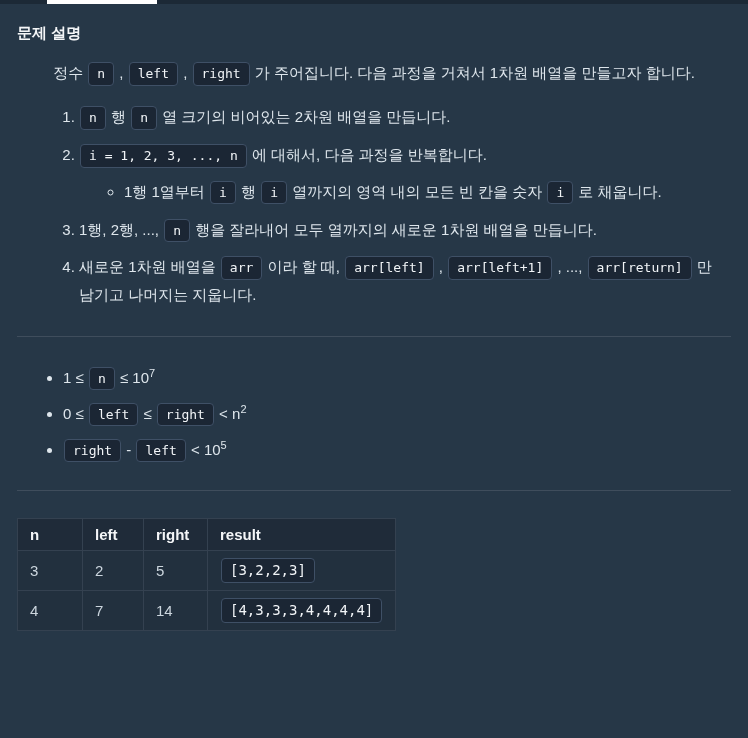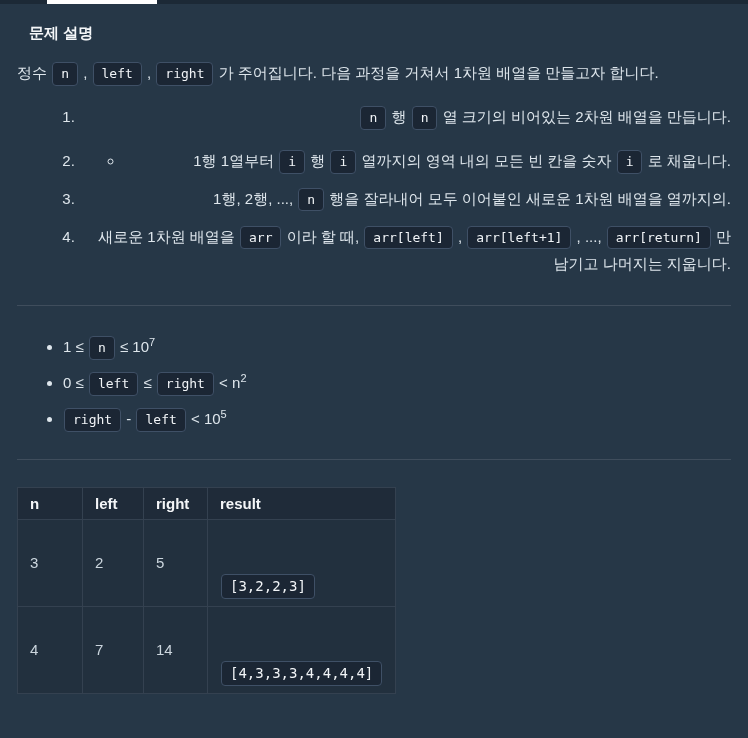--- a/index.html
+++ b/index.html
@@ -15,28 +15,28 @@
     width:748px;height:738px;overflow:hidden;
     background:var(--page-bg,#263747);
     color:var(--text,#dee6ec);
     font-family:"Liberation Sans",sans-serif;
     font-size:15px;
   }
   .topbar{position:relative;height:4px;background:var(--topbar-bg,#1c2936);}
   .tab-indicator{position:absolute;left:47px;top:0;width:110px;height:4px;background:var(--tab-indicator,#fff);}
   .content{padding:17px 17px 0 17px;}
   h5{
-    margin:4px 0 20px 12px;font-size:15px;line-height:1;
+    margin:4px 0 20px 0;font-size:15px;line-height:1;
     color:var(--heading,#f4f6f8);font-weight:bold;
   }
-  p.body-text{margin:0 0 12px 0;line-height:1.75;}
+  p.body-text{margin:0 0 12px 0;line-height:1.75;text-align:center;}
   p.outro{margin:14px 0 0 0;line-height:1.85;}
   ol.steps{margin:17px 0 0 0;padding:0 0 0 62px;}
-  ol.steps>li{margin:0 0 10px 0;line-height:1.85;text-align:right;}
-  ul.sub{list-style-type:circle;margin:16px 0 0 0;padding:0 0 0 45px;}
+  ol.steps>li{margin:0 0 10px 0;line-height:1.85;}
+  ul.sub{list-style-type:circle;margin:9px 0 0 0;padding:0 0 0 45px;}
   ul.sub>li{line-height:1.85;}
   ul.constraints{margin:18px 0 11px 0;padding:0 0 0 46px;}
   ul.constraints>li{margin:0 0 9px 0;line-height:1.8;}
   hr.divider{border:0;border-top:1px solid var(--divider,#3f4d5c);margin:27px 0;}
   code.chip{
     display:inline-block;
     background:var(--code-bg,#1b2634);
     border:1px solid var(--code-border,#3f5066);
     border-radius:4px;
     color:var(--code-text,#f1f4f7);
@@ -57,43 +57,43 @@
   }
   table.examples th{
     background:var(--table-header-bg,#1f2b39);
     color:var(--heading,#f4f6f8);font-weight:bold;
   }
   table.examples td{
     background:var(--table-cell-bg,#22303e);
     color:var(--table-text,#ccd6de);
   }
   th.col-n{width:65px;} th.col-left{width:61px;} th.col-right{width:64px;} th.col-result{width:183px;}
-  td .chip{font-size:14px;margin-top:47px;}
+  td .chip{font-size:14px;}
 </style>
 </head>
 <body>
 
 <div class="topbar">
   <div class="tab-indicator"></div>
 </div>
 
 <div class="content">
 
   <h5>문제 설명</h5>
 
   <p class="body-text"><span><span>정수 </span><code class="chip">n</code><span> , </span><code class="chip">left</code><span> , </span><code class="chip">right</code><span> 가 주어집니다. 다음 과정을 거쳐서 1차원 배열을 만들고자 합니다.</span></span></p>
 
   <ol class="steps">
     <li><span><code class="chip">n</code><span> 행 </span><code class="chip">n</code><span> 열 크기의 비어있는 2차원 배열을 만듭니다.</span></span></li>
-    <li>
+    <li><span><code class="chip">i = 1, 2, 3, ..., n</code><span> 에 대해서, 다음 과정을 반복합니다.</span></span>
       <ul class="sub">
         <li><span><span>1행 1열부터 </span><code class="chip">i</code><span> 행 </span><code class="chip">i</code><span> 열까지의 영역 내의 모든 빈 칸을 숫자 </span><code class="chip">i</code><span> 로 채웁니다.</span></span></li>
       </ul>
     </li>
-    <li><span><span>1행, 2행, ..., </span><code class="chip">n</code><span> 행을 잘라내어 모두 이어붙인 새로운 1차원 배열을 열까지의.</span></span></li>
+    <li><span><span>1행, 2행, ..., </span><code class="chip">n</code><span> 행을 잘라내어 모두 열까지의 새로운 1차원 배열을 만듭니다.</span></span></li>
     <li><span><span>새로운 1차원 배열을 </span><code class="chip">arr</code><span> 이라 할 때, </span><code class="chip">arr[left]</code><span> , </span><code class="chip">arr[left+1]</code><span> , ..., </span><code class="chip">arr[return]</code><span> 만 남기고 나머지는 지웁니다.</span></span></li>
   </ol>
 
 
   <hr class="divider">
 
 
   <ul class="constraints">
     <li><span><span>1 ≤ </span><code class="chip">n</code><span> ≤ 10</span><sup class="sup">7</sup></span></li>
     <li><span><span>0 ≤ </span><code class="chip">left</code><span> ≤ </span><code class="chip">right</code><span> &lt; n</span><sup class="sup">2</sup></span></li>

